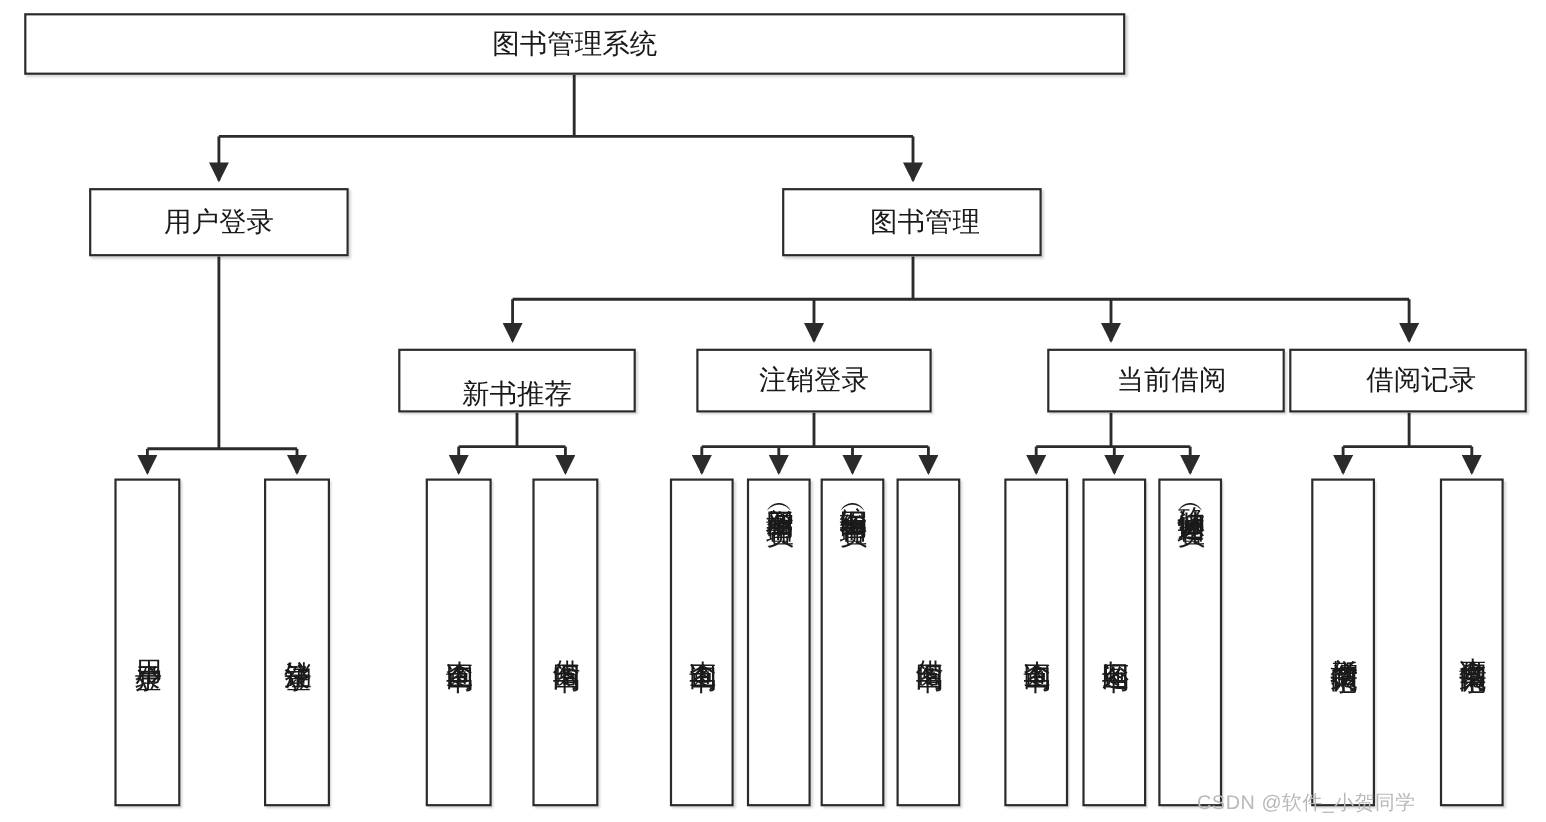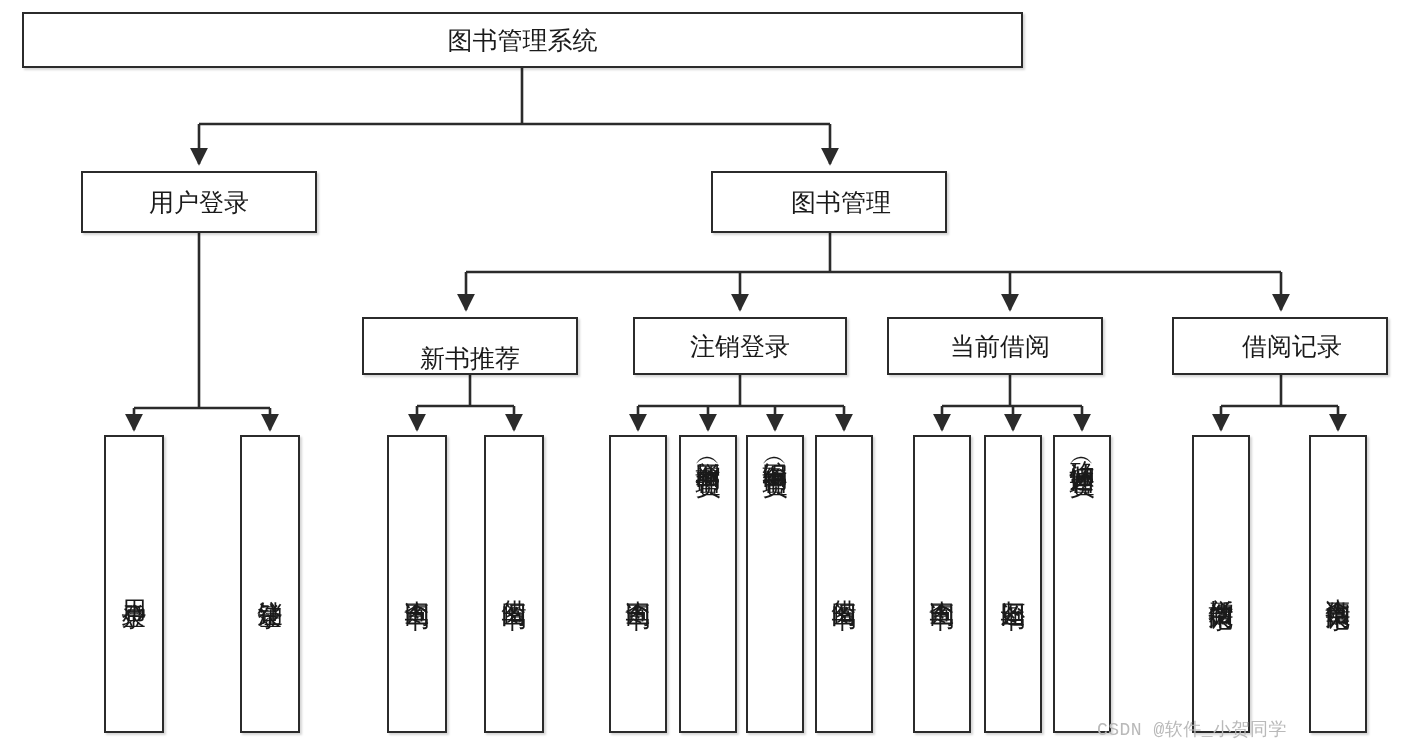--- a/index.html
+++ b/index.html
@@ -68,21 +68,20 @@
   }
   #watermark {
     position: absolute;
     right: 8px;
     bottom: 6px;
     font-size: 18px;
     color: #b9b9b9;
     letter-spacing: 0.5px;
     white-space: nowrap;
     pointer-events: none;
-    font-family: Liberation Mono, monospace;
   }
 </style>
 </head>
 <body>
 
 <div id="diagram-root">
 
   <svg id="edge-layer" viewBox="0 0 1405 747" xmlns="http://www.w3.org/2000/svg">
     <defs>
       <marker id="arrow" viewBox="0 0 10 10" refX="9" refY="5" markerWidth="7" markerHeight="7" orient="auto-start-reverse">
@@ -143,21 +142,21 @@
   <div class="node horizontal" style="left:711px; top:171px; width:236px; height:62px;padding-left:24px;">
     <span class="node-label">图书管理</span>
   </div>
 
   <div class="node horizontal" style="left:362px; top:317px; width:216px; height:58px;align-items:flex-end;">
     <span class="node-label">新书推荐</span>
   </div>
   <div class="node horizontal" style="left:633px; top:317px; width:214px; height:58px;">
     <span class="node-label">注销登录</span>
   </div>
-  <div class="node horizontal" style="left:887px; top:317px; width:216px; height:58px;padding-left:10px;">
+  <div class="node horizontal" style="left:952px; top:317px; width:216px; height:58px;padding-left:10px;">
     <span class="node-label">当前借阅</span>
   </div>
   <div class="node horizontal" style="left:1172px; top:317px; width:216px; height:58px;padding-left:24px;">
     <span class="node-label">借阅记录</span>
   </div>
 
   <div class="node vertical centered" style="left:104px; top:435px; width:60px; height:298px;">
     <span class="node-label">用户登录</span>
   </div>
   <div class="node vertical centered" style="left:240px; top:435px; width:60px; height:298px;">

